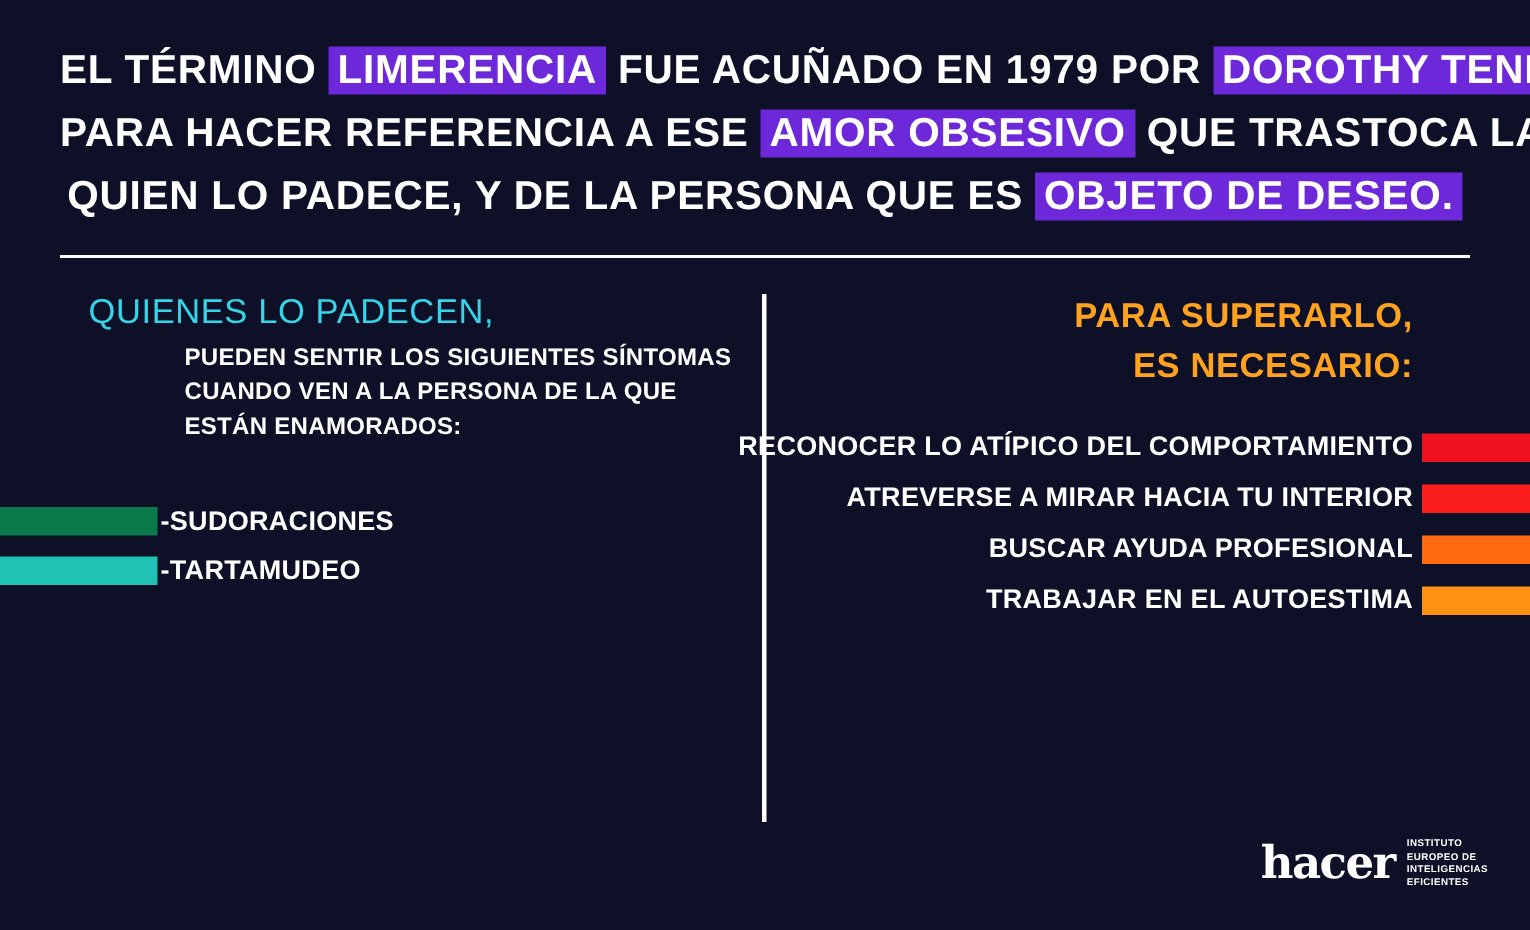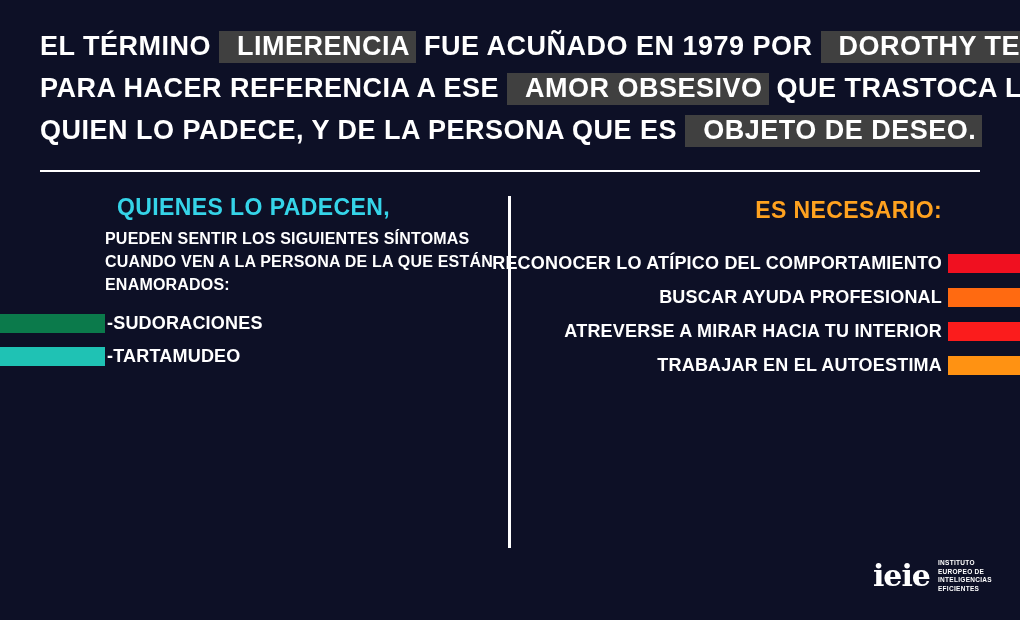--- a/index.html
+++ b/index.html
@@ -29,23 +29,23 @@
   }
   .header-line {
     font-size: 27px;
     font-weight: bold;
     letter-spacing: 0.5px;
     line-height: 1.55;
     text-transform: uppercase;
     white-space: nowrap;
   }
   .hl {
-    background: #404040;
-    color: #ffffff;
-    padding: 1px 6px 3px 18px;
+    background: #6d28d9;
+    color: #ffffff;
+    padding: 1px 6px 3px 6px;
     display: inline-block;
     line-height: 1.05;
   }
   .divider {
     width: 940px;
     height: 2px;
     background: #ffffff;
     margin: 18px auto 0 auto;
   }
 
@@ -73,36 +73,37 @@
     width: 515px;
     box-sizing: border-box;
     padding-right: 0px;
     text-align: right;
   }
 
   
   .left-title {
     color: #35d4e8;
     font-size: 23px;
-    font-weight: bold;
+    font-weight: normal;
     text-transform: uppercase;
     letter-spacing: 0.4px;
-    padding-left: 117px;
+    padding-left: 59px;
   }
   .left-sub {
     margin-top: 6px;
     font-size: 16px;
     font-weight: bold;
     line-height: 1.45;
     text-transform: uppercase;
     letter-spacing: 0.2px;
     padding-left: 105px;
+    margin-left: 18px;
   }
   .sym-list {
-    margin-top: 16px;
+    margin-top: 40px;
   }
   .sym-row {
     display: flex;
     align-items: center;
     height: 22px;
     margin-bottom: 11px;
   }
   .sym-bar {
     width: 105px;
     height: 19px;
@@ -125,21 +126,21 @@
     text-transform: uppercase;
     letter-spacing: 0.4px;
     line-height: 1.45;
     padding-right: 78px;
   }
   .step-list {
     margin-top: 26px;
   }
   .step-row {
     display: flex;
-    align-items: center;
+    align-items: flex-end;
     justify-content: flex-end;
     height: 22px;
     margin-bottom: 11px;
     margin-top: 12px;
   }
   .step-label {
     font-size: 18px;
     font-weight: bold;
     text-transform: uppercase;
     letter-spacing: 0.2px;
@@ -210,45 +211,46 @@
           <div class="sym-label">-Sudoraciones</div>
         </div>
         <div class="sym-row">
           <div class="sym-bar" style="background:#1fc2b4"></div>
           <div class="sym-label">-Tartamudeo</div>
         </div>
       </div>
     </div>
 
     <div class="col-right">
+      <div class="right-title">Para superarlo,</div>
       <div class="right-title">es necesario:</div>
 
       <div class="step-list">
         <div class="step-row">
           <div class="step-label">Reconocer lo atípico del comportamiento</div>
           <div class="step-bar" style="background:#f01020"></div>
         </div>
         <div class="step-row">
+          <div class="step-label">Atreverse a mirar hacia tu interior</div>
+          <div class="step-bar" style="background:#fb1c1c"></div>
+        </div>
+        <div class="step-row">
           <div class="step-label">Buscar ayuda profesional</div>
           <div class="step-bar" style="background:#ff6a11"></div>
         </div>
         <div class="step-row">
-          <div class="step-label">Atreverse a mirar hacia tu interior</div>
-          <div class="step-bar" style="background:#fb1c1c"></div>
-        </div>
-        <div class="step-row">
           <div class="step-label">Trabajar en el autoestima</div>
           <div class="step-bar" style="background:#ff9212"></div>
         </div>
       </div>
     </div>
   </div>
 
   <div class="logo">
-    <div class="logo-mark">ieie</div>
+    <div class="logo-mark">hacer</div>
     <div class="logo-text">
       <div>Instituto</div>
       <div>Europeo de</div>
       <div>Inteligencias</div>
       <div>Eficientes</div>
     </div>
   </div>
 
 </div>
 

